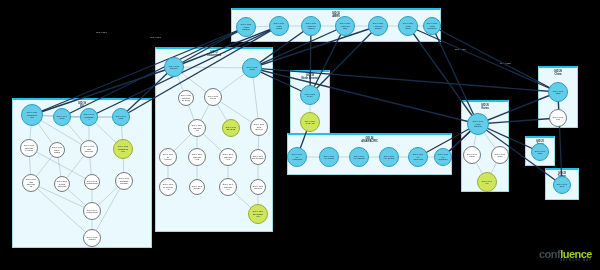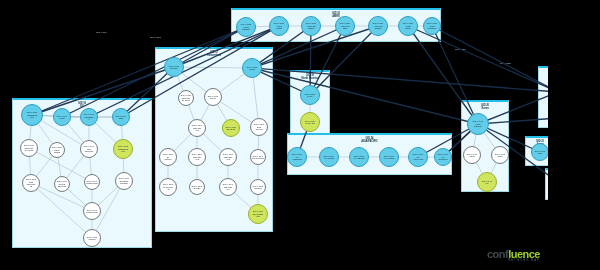--- a/index.html
+++ b/index.html
@@ -3,21 +3,21 @@
 <meta charset="utf-8">
 <style>
   * { box-sizing: border-box; }
   html, body {
     margin: 0; padding: 0;
     background: #000000;
     font-family: "Liberation Sans", sans-serif;
   }
   #stage {
     position: relative;
-    width: 548px; height: 270px;
+    width: 600px; height: 270px;
     background: #000000;
     overflow: hidden;
   }
   #edge-layer, #inter-layer {
     position: absolute; left: 0; top: 0;
     width: 600px; height: 270px;
     pointer-events: none;
   }
   #inter-layer { z-index: 3; }
   #edge-layer { z-index: 2; }

